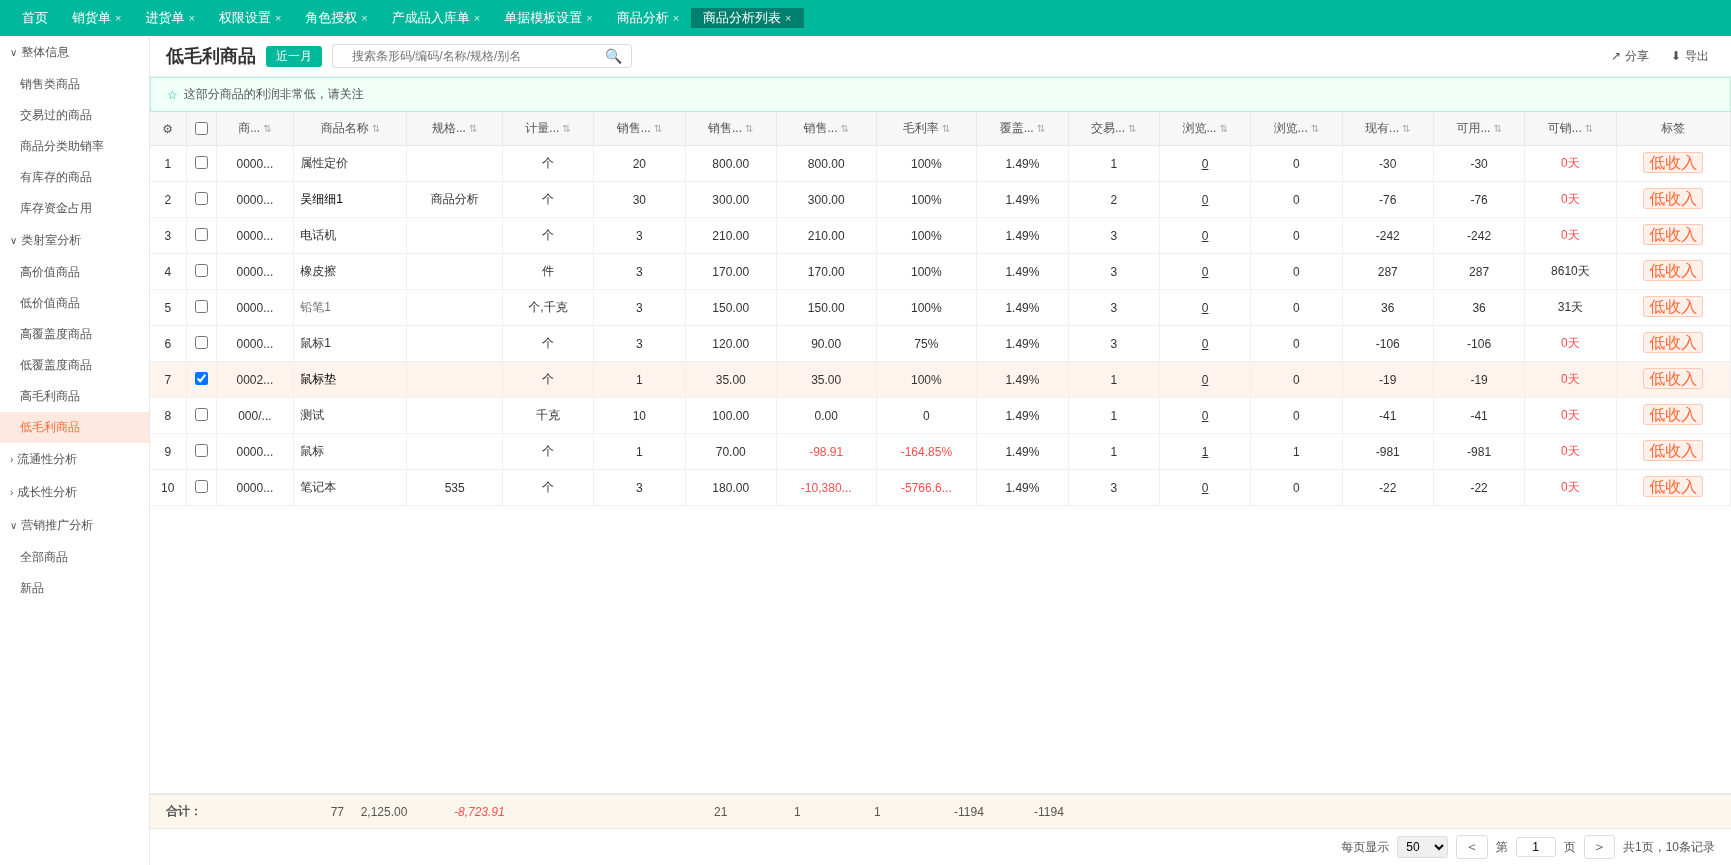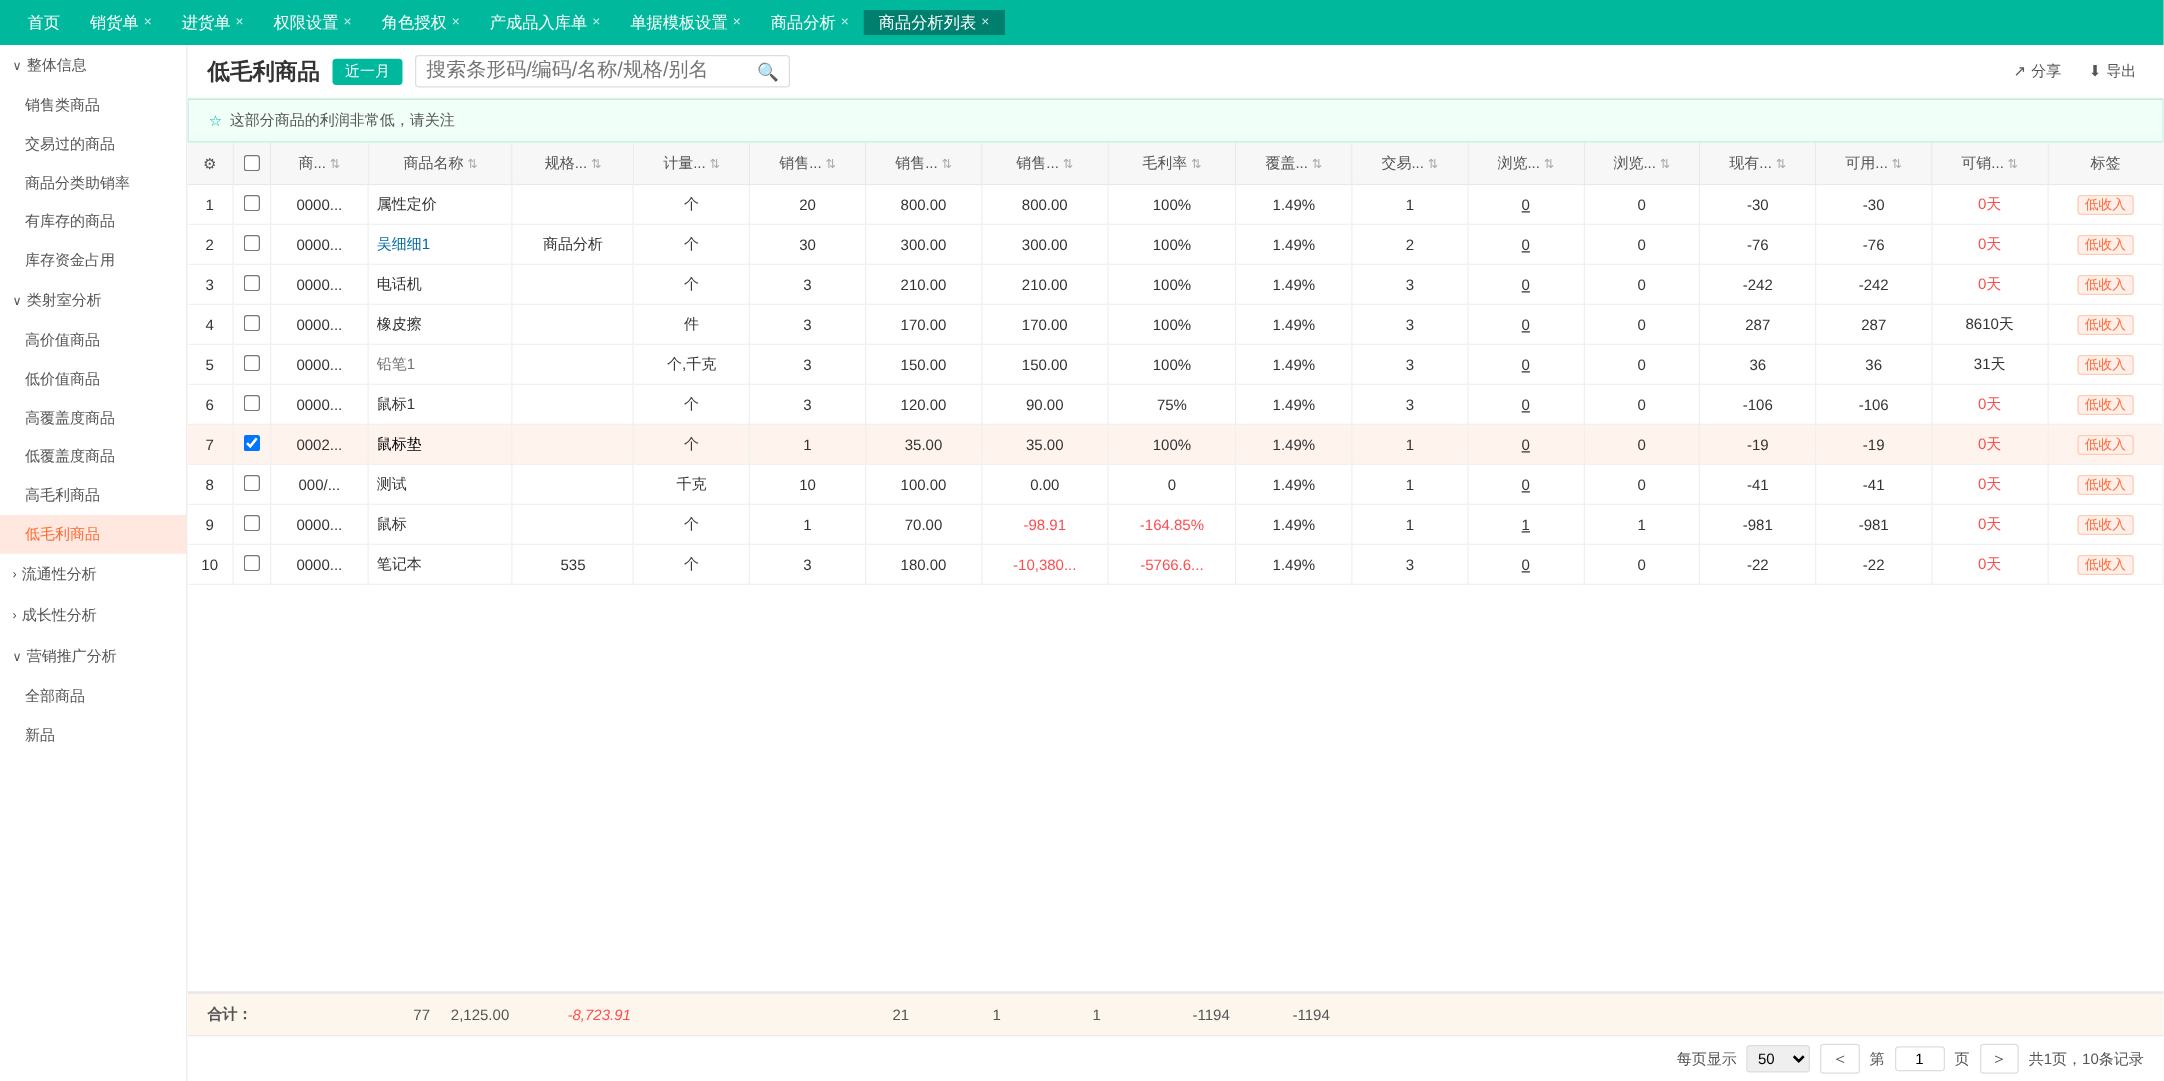--- a/index.html
+++ b/index.html
@@ -99,23 +99,24 @@
       align-items: center;
       border: 1px solid #ddd;
       border-radius: 3px;
       padding: 3px 8px;
       flex: 1;
       max-width: 300px;
     }
     .search-box input {
       border: none;
       outline: none;
-      font-size: 16px;
+      font-size: 12px;
       flex: 1;
       color: #3b82f6;
+      margin-left: 11px;
     }
     .search-icon { color: #00b89c; font-size: 14px; cursor: pointer; }
     .header-actions {
       margin-left: auto;
       display: flex;
       gap: 10px;
       align-items: center;
     }
     .action-btn {
       display: flex;
@@ -185,21 +186,21 @@
       white-space: nowrap;
       color: #333;
     }
     tbody td.red-text { color: #ff4d4f; }
     .tag-badge {
       background: #fff0eb;
       color: #ff6b35;
       border: 1px solid #ffcab0;
       border-radius: 3px;
       padding: 1px 5px;
-      font-size: 11px;
+      font-size: 16px;
     }
     .underline-link { text-decoration: underline; color: #333; cursor: pointer; }
 
     
     .footer-row {
       background: #fdf6ec;
       border-top: 2px solid #e8e8e8;
       display: flex;
       align-items: center;
       padding: 8px 0;
@@ -512,21 +513,21 @@
               <td>0</td>
               <td>-30</td>
               <td>-30</td>
               <td class="red-text">0天</td>
               <td><span class="tag-badge">低收入</span></td>
             </tr>
             <tr>
               <td>2</td>
               <td><input type="checkbox" style=""></td>
               <td>0000...</td>
-              <td style="text-align: left; color: #0369a1; cursor: pointer; margin-left: 20px;">吴细细1</td>
+              <td style="text-align: left; color: #000000; cursor: pointer; margin-left: 20px;">吴细细1</td>
               <td>商品分析</td>
               <td>个</td>
               <td>30</td>
               <td>300.00</td>
               <td>300.00</td>
               <td>100%</td>
               <td>1.49%</td>
               <td>2</td>
               <td><span class="underline-link">0</span></td>
               <td>0</td>

